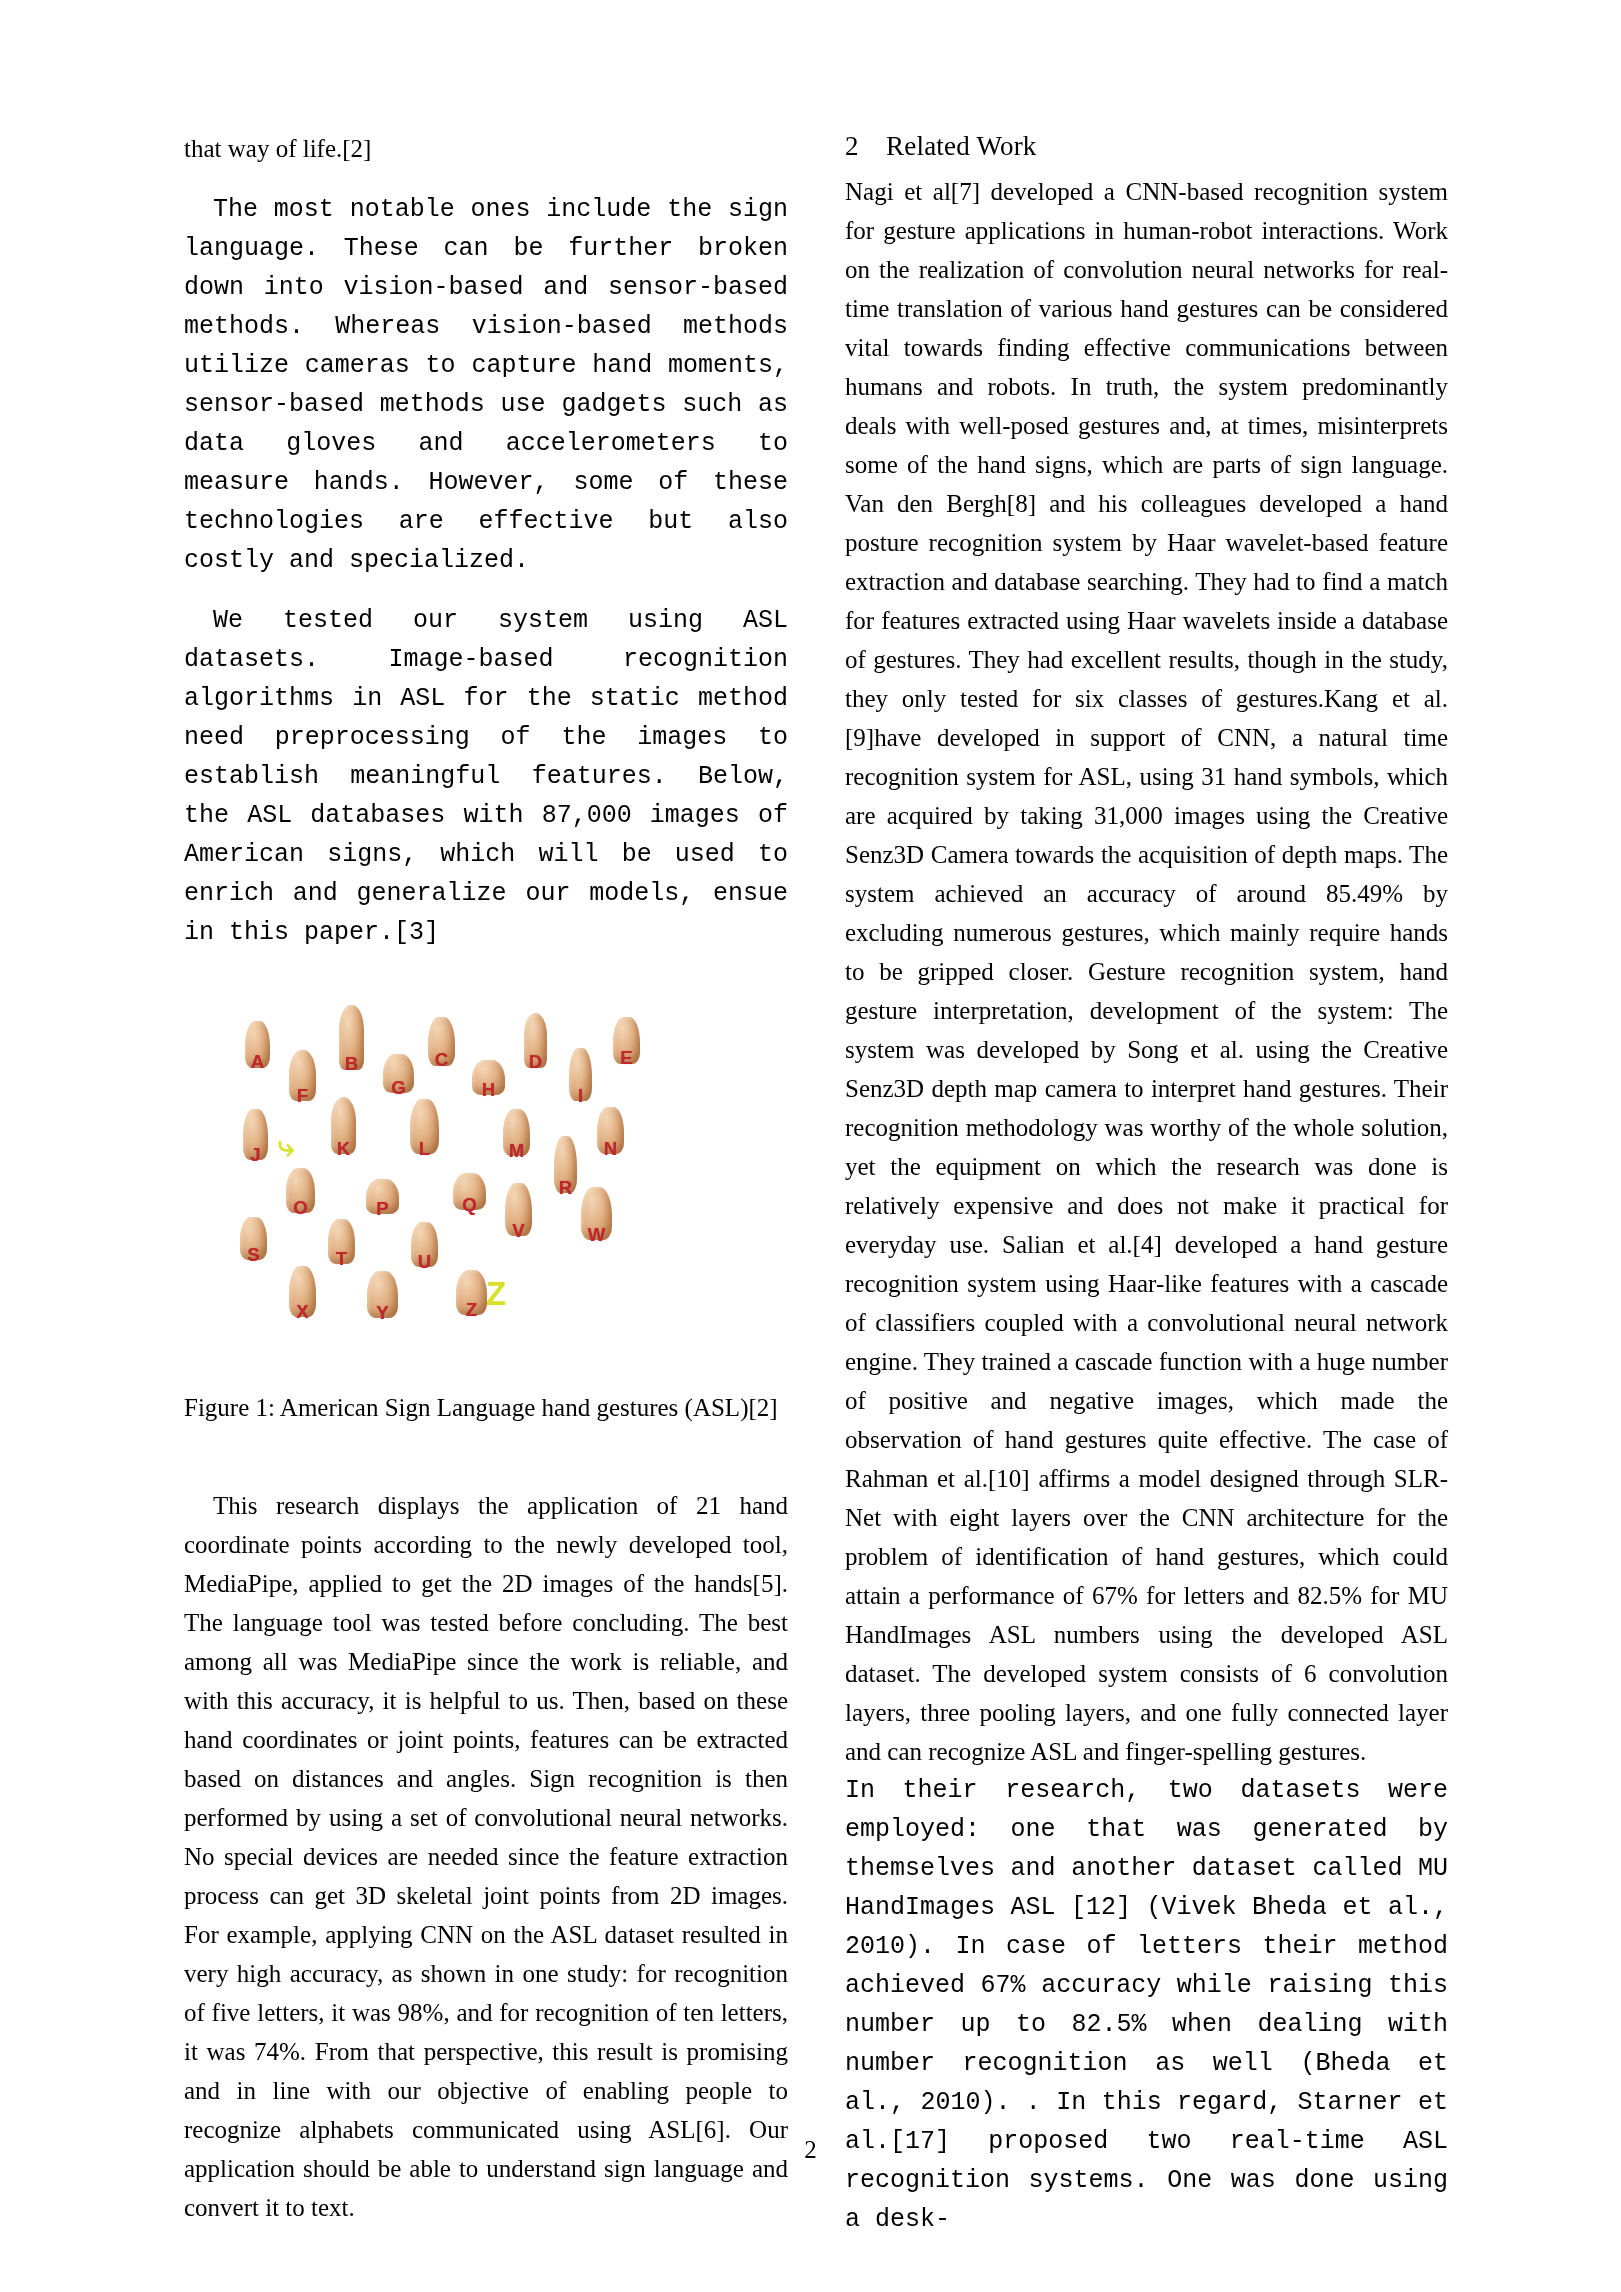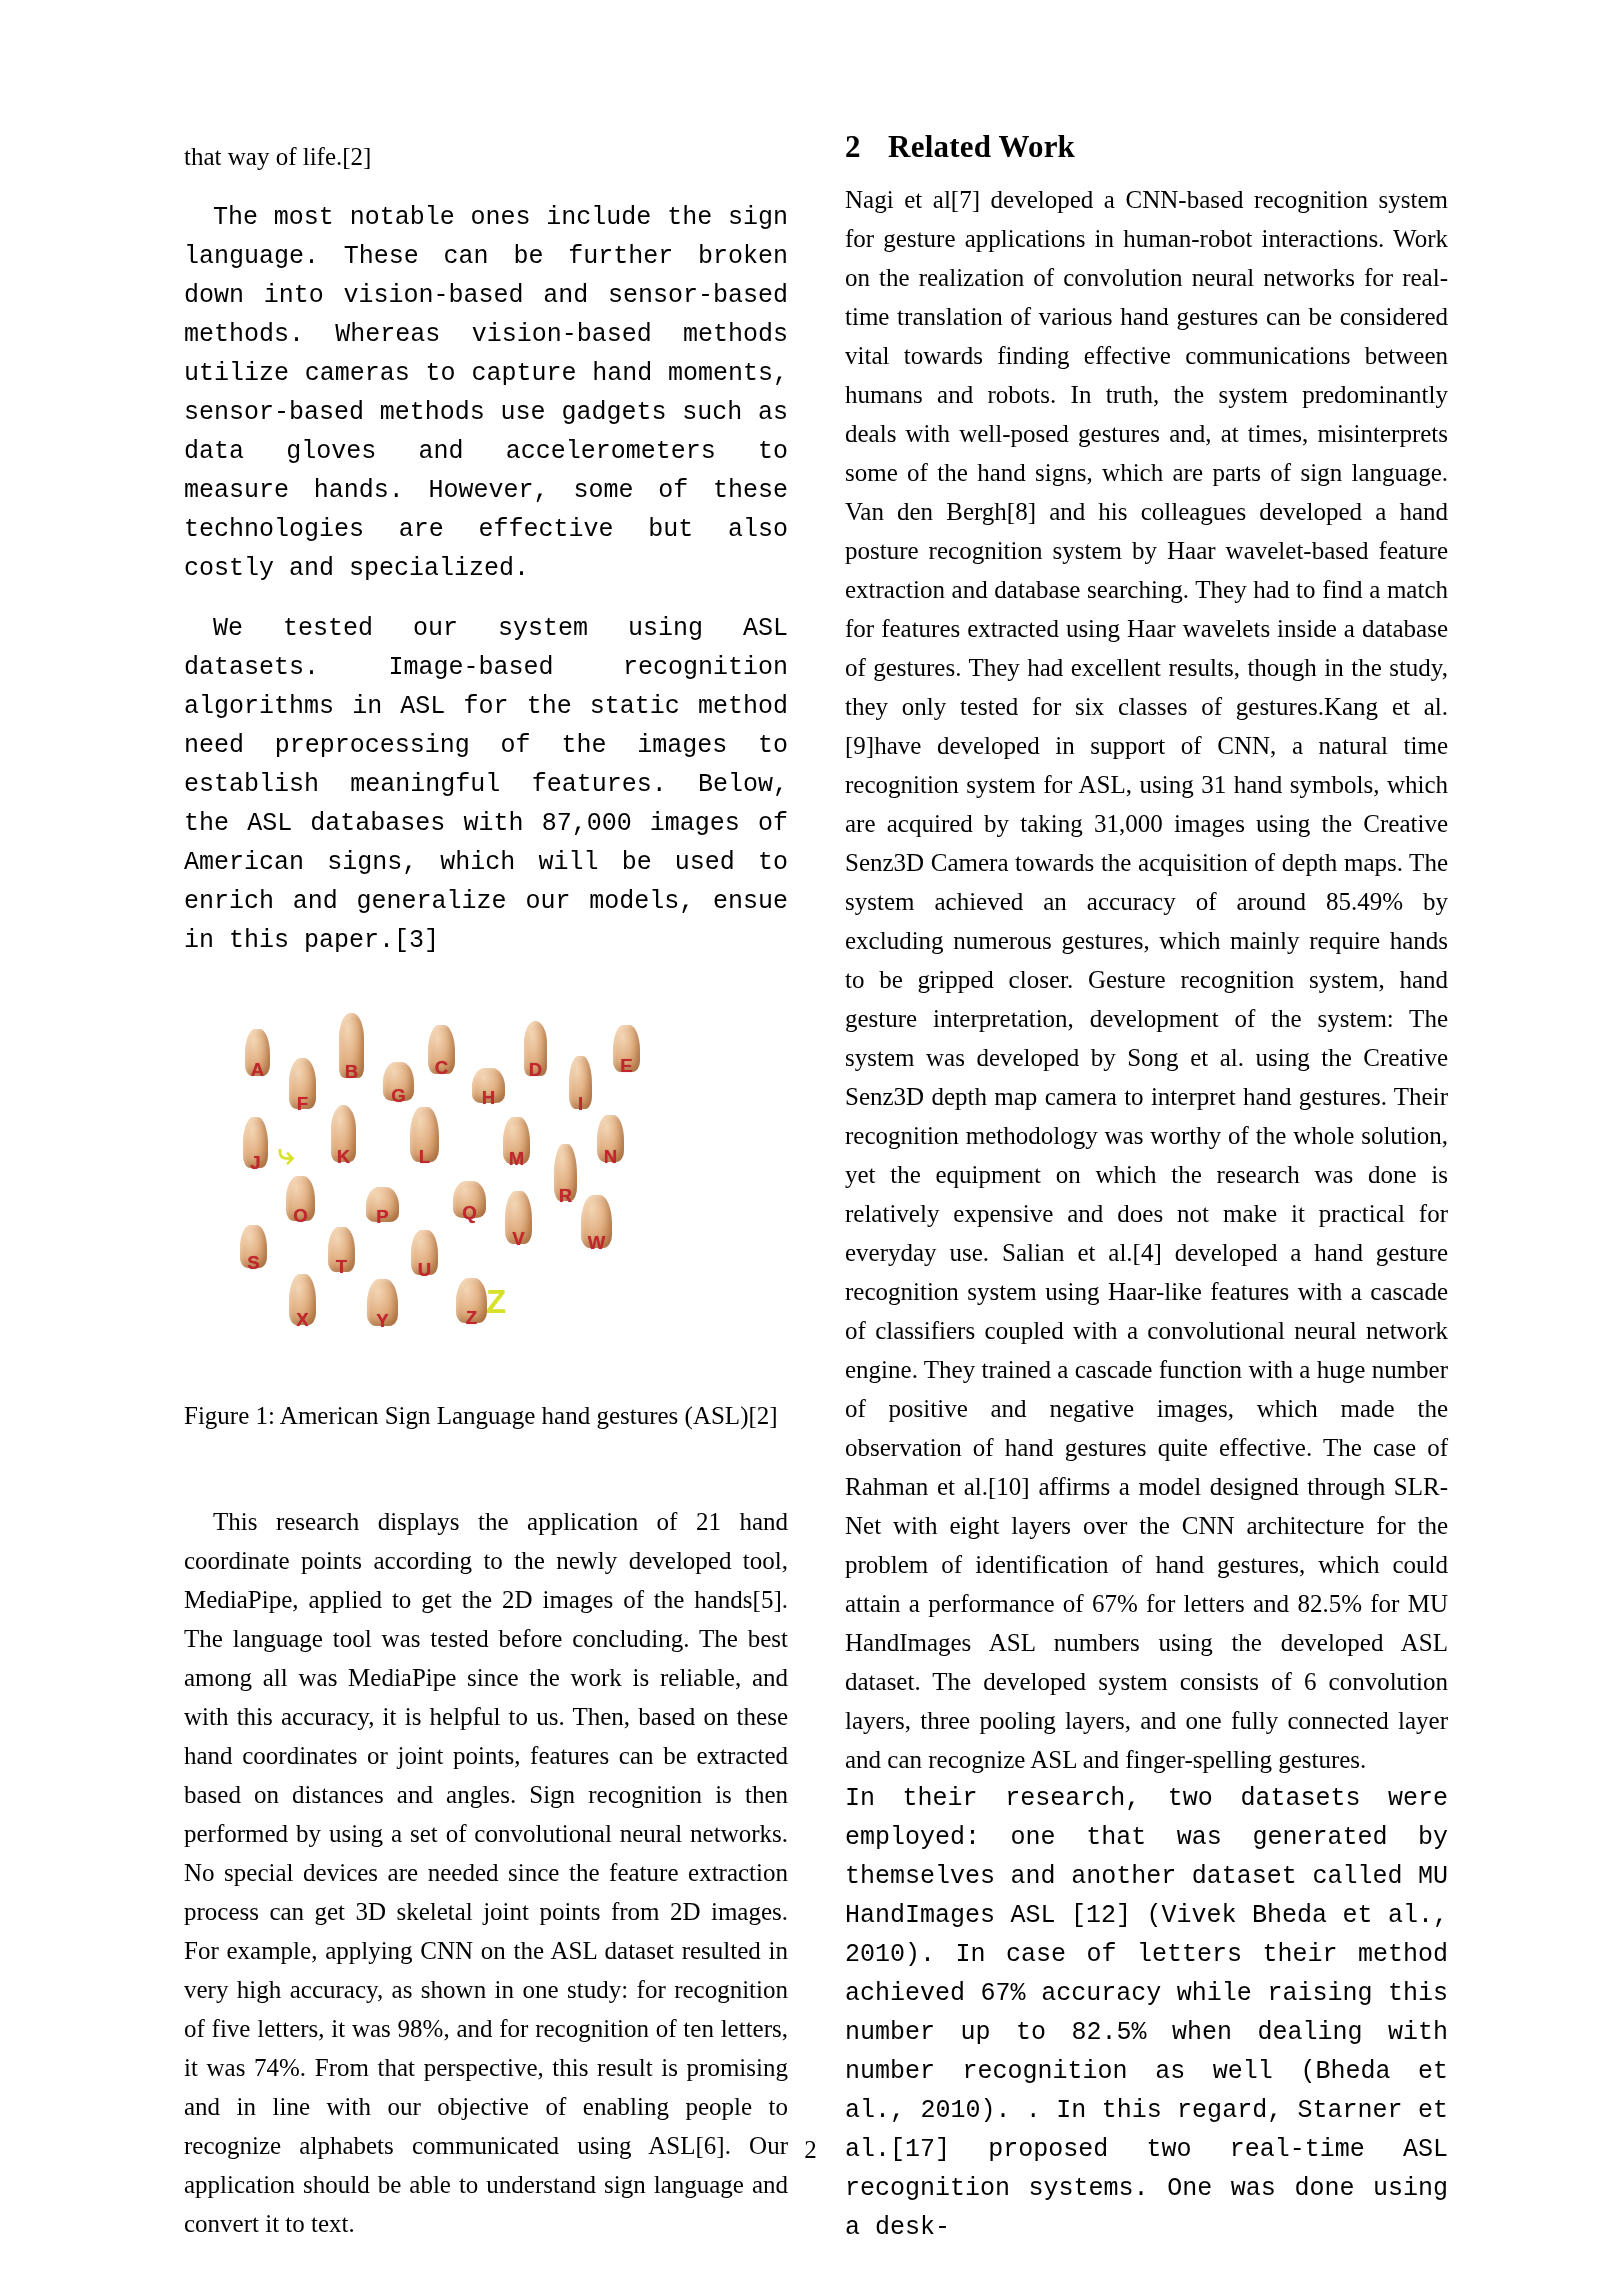--- a/index.html
+++ b/index.html
@@ -23,36 +23,36 @@
     width: 1264px;
     height: 1980px;
     display: flex;
     gap: 57px;
   }
   .col {
     width: 604px;
     display: block;
   }
   p.body {
-    margin: 12px 0 0 0;
+    margin: 4px 0 0 0;
     font-size: 25px;
     line-height: 39px;
     text-align: justify;
     text-justify: inter-word;
     hyphens: manual;
     -webkit-hyphens: manual;
   }
   p.body.indent { text-indent: 29px; }
   p.body + p.body { margin-top: 21.6px; font-family: Liberation Mono, monospace; }
   p.body.tight + p.body.tight { margin-top: 0; }
 
   h2.section {
     margin: 0 0 0 0;
-    font-size: 31px;
-    font-weight: bold;
+    font-size: 27px;
+    font-weight: normal;
     line-height: 43px;
     letter-spacing: 0.2px;
   }
   h2.section .num { margin-right: 27.4px; }
   .after-head { margin-top: 43px; }
 
   
   figure.asl {
     margin: 47px 0 0 0;
     padding: 0;

